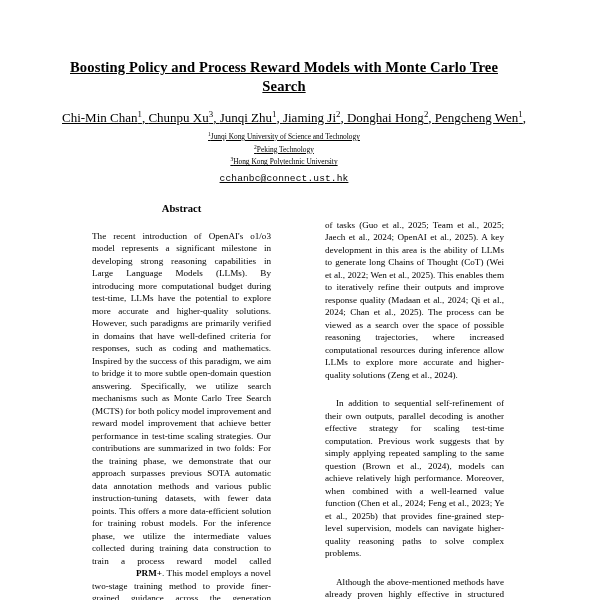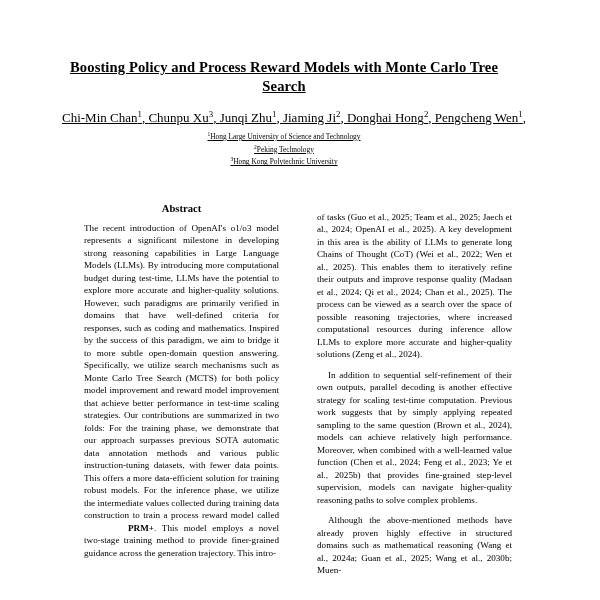--- a/index.html
+++ b/index.html
@@ -101,21 +101,21 @@
     font-size: 10.6px;
     text-align: center;
     margin: 0 0 8px 0;
   }
 
   .para {
     font-size: 9.15px;
     line-height: 1.365;
     text-align: justify;
     text-justify: inter-word;
-    margin: 8px;
+    margin: 16px;
     hyphens: manual;
   }
   .para + .para {
     text-indent: 11px;
     margin-top: 0.5px;
   }
   .col-right .para:first-child {
     text-indent: 0;
   }
   b {
@@ -138,25 +138,26 @@
         <span>Chi-Min Chan</span><sup>1</sup>,
         <span>Chunpu Xu</span><sup>3</sup>,
         <span>Junqi Zhu</span><sup>1</sup>,
         <span>Jiaming Ji</span><sup>2</sup>,
         <span>Donghai Hong</span><sup>2</sup>,
         <span>Pengcheng Wen</span><sup>1</sup>,
       </span>
     </div>
 
     <div class="affiliations">
-      <span class="affil-line"><sup>1</sup><span>Hong Large University of Science and Technology</span></span>
+      <span class="affil-line"><sup>1</sup><span>Junqi Kong University of Science and Technology</span></span>
       <span class="affil-line"><sup>2</sup><span>Peking Technology</span></span>
       <span class="affil-line"><sup>3</sup><span>Hong Kong Polytechnic University</span></span>
     </div>
 
+    <div class="email">cchanbc@connect.ust.hk</div>
   </div>
 
   <div class="columns">
 
     <div class="col col-left">
       <div class="section-heading">Abstract</div>
       <p class="para"><span>The recent introduction of OpenAI's o1/o3 model represents a significant milestone in developing strong reasoning capabilities in Large Language Models (LLMs). By introducing more computational budget during test-time, LLMs have the potential to explore more accurate and higher-quality solutions. However, such paradigms are primarily verified in domains that have well-defined criteria for responses, such as coding and mathematics. Inspired by the success of this paradigm, we aim to bridge it to more subtle open-domain question answering. Specifically, we utilize search mechanisms such as Monte Carlo Tree Search (MCTS) for both policy model improvement and reward model improvement that achieve better performance in test-time scaling strategies. Our contributions are summarized in two folds: For the training phase, we demonstrate that our approach surpasses previous SOTA automatic data annotation methods and various public instruction-tuning datasets, with fewer data points. This offers a more data-efficient solution for training robust models. For the inference phase, we utilize the intermediate values collected during training data construction to train a process reward model called </span><b>PRM+</b><span>. This model employs a novel two-stage training method to provide finer-grained guidance across the generation trajectory. This intro-</span></p>
     </div>
 
     <div class="col col-right">

